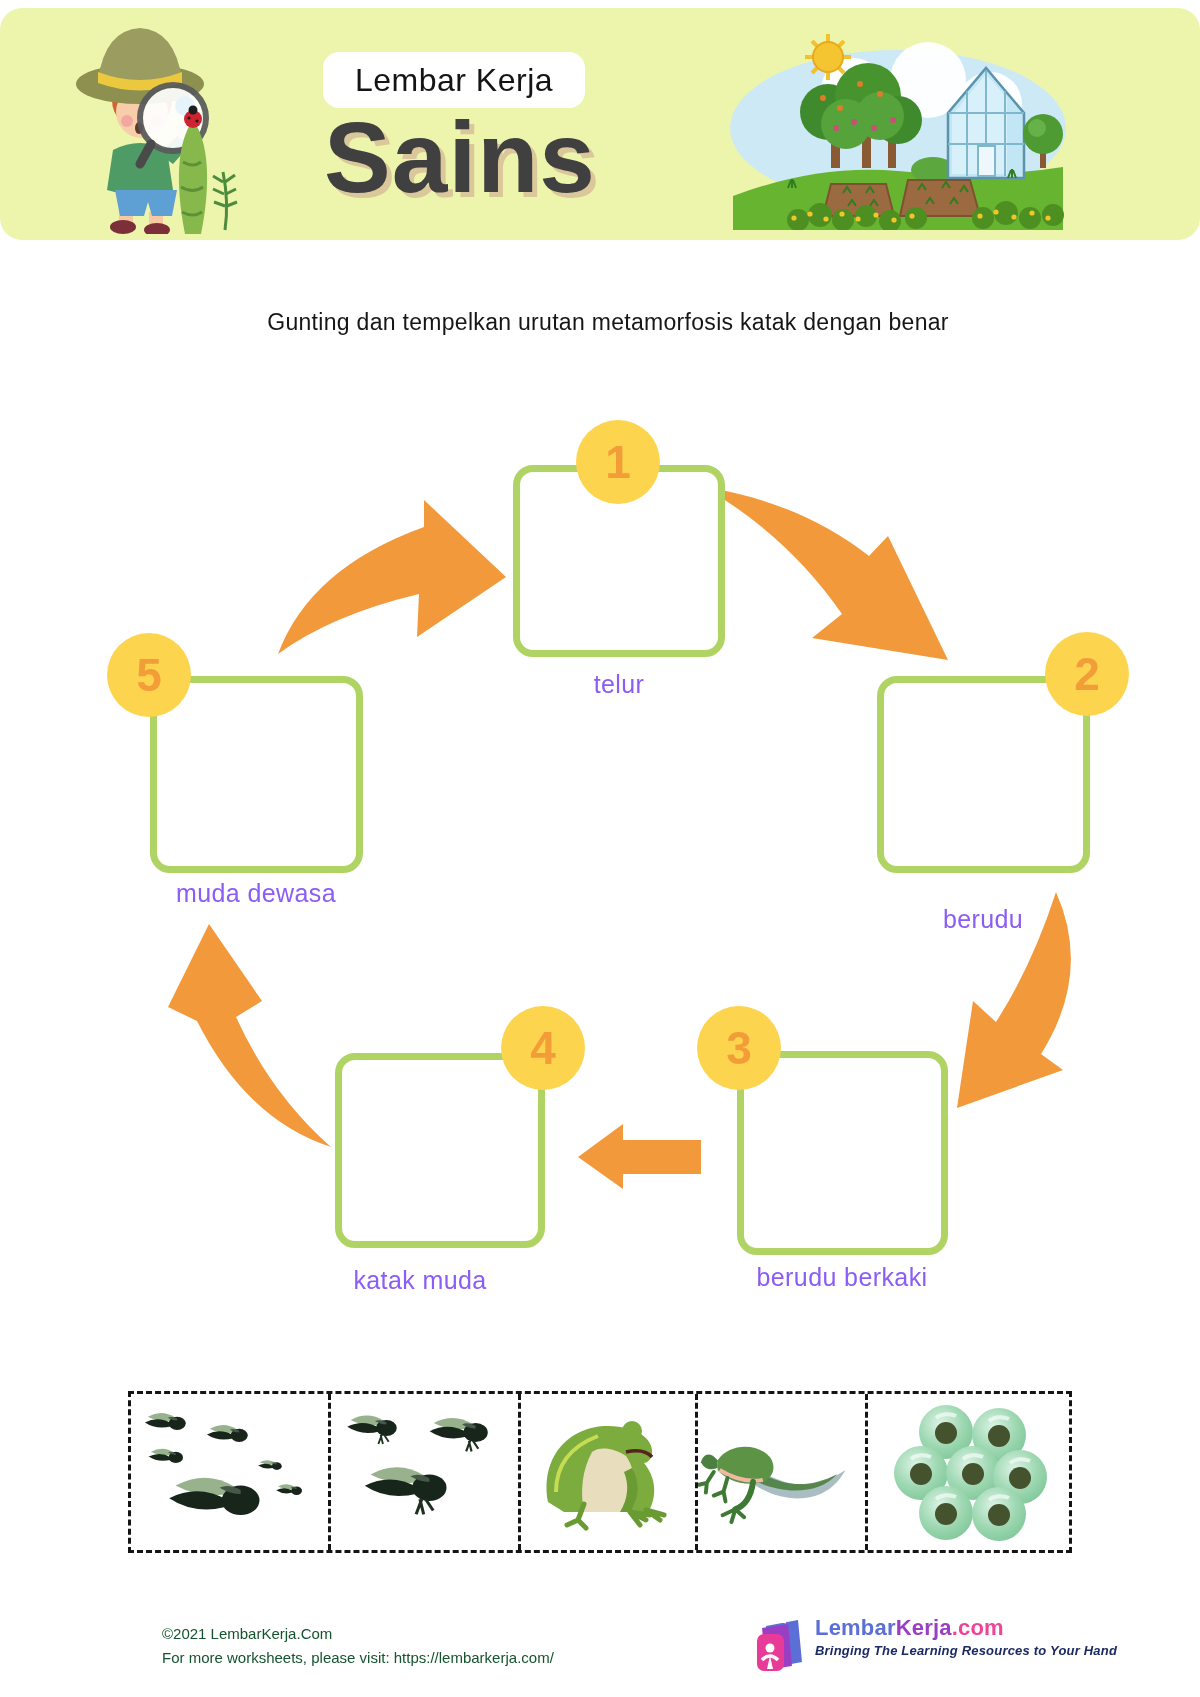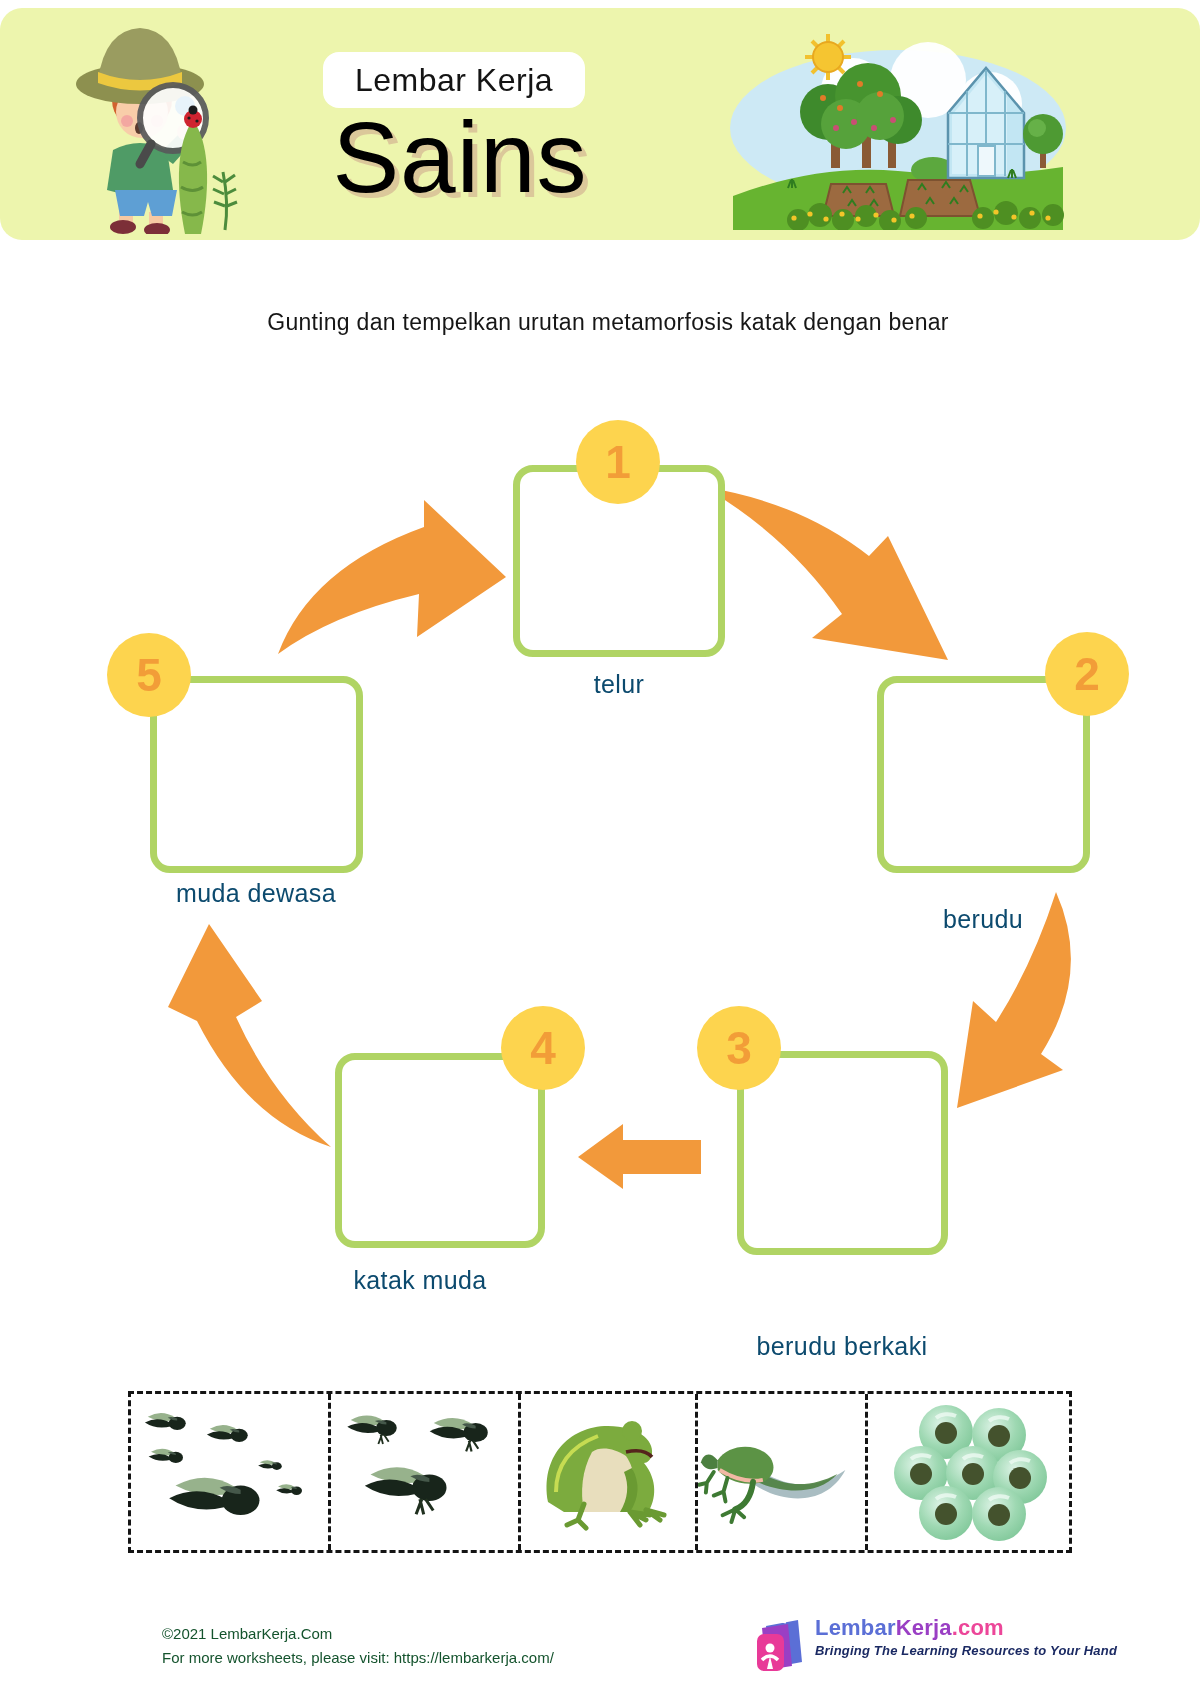--- a/index.html
+++ b/index.html
@@ -8,21 +8,21 @@
 
   
   .header{position:absolute;left:0;top:0;width:1200px;height:232px;
           background:#edf5ad;border-radius:22px;}
   .boy-svg{position:absolute;left:35px;top:14px;}
   .garden-svg{position:absolute;left:728px;top:20px;}
   .badge{position:absolute;left:323px;top:44px;width:262px;height:56px;
          background:#ffffff;border-radius:16px;display:flex;align-items:center;
          justify-content:center;font-size:32px;color:#141414;letter-spacing:.5px;}
   .subject-title{position:absolute;left:300px;top:92px;width:320px;text-align:center;
-         font-size:100px;font-weight:normal;color:#000000;letter-spacing:1px;
+         font-size:100px;font-weight:bold;color:#404040;letter-spacing:1px;
          text-shadow:5px 5px 0 #dbc89a;}
 
   
   .instruction{position:absolute;left:0;top:278px;width:1160px;text-align:center;
          font-size:23px;color:#161616;letter-spacing:.3px;padding-left:28px;}
 
   
   .arrows{position:absolute;left:0;top:0;z-index:1;pointer-events:none;}
   .abox{position:absolute;background:#ffffff;border:7px solid #b0d464;
         border-radius:20px;z-index:2;box-sizing:border-box;}
@@ -33,24 +33,24 @@
   .box5{left:150px;top:668px;width:213px;height:197px;}
   .numc{position:absolute;width:84px;height:84px;border-radius:50%;background:#fdd44e;
         color:#f29d38;font-size:46px;font-weight:bold;display:flex;align-items:center;
         justify-content:center;z-index:3;}
   .num1{left:576px;top:412px;}
   .num2{left:1045px;top:624px;}
   .num3{left:697px;top:998px;}
   .num4{left:501px;top:998px;}
   .num5{left:107px;top:625px;}
   .steplabel{position:absolute;width:320px;text-align:center;font-size:25px;
-        color:#0c4a6e;letter-spacing:.4px;z-index:2;}
+        color:#8b5cf6;letter-spacing:.4px;z-index:2;}
   .lab1{left:459px;top:662px;}
   .lab2{left:823px;top:897px;}
-  .lab3{left:682px;top:1324px;text-align:center;}
+  .lab3{left:682px;top:1255px;text-align:center;}
   .lab4{left:260px;top:1258px;}
   .lab5{left:96px;top:871px;}
   .cycle-title{position:absolute;left:335px;top:756px;width:550px;text-align:center;
         color:#fa231c;font-weight:bold;z-index:2;}
   .cycle-title .t1{font-size:64px;transform:scaleX(.8);letter-spacing:1px;
         text-shadow:2px 3px 3px #cfcfcf;}
   .cycle-title .t2{font-size:64px;transform:scaleX(.8);letter-spacing:18px;
         margin-top:16px;text-shadow:2px 3px 3px #cfcfcf;}
 
   

